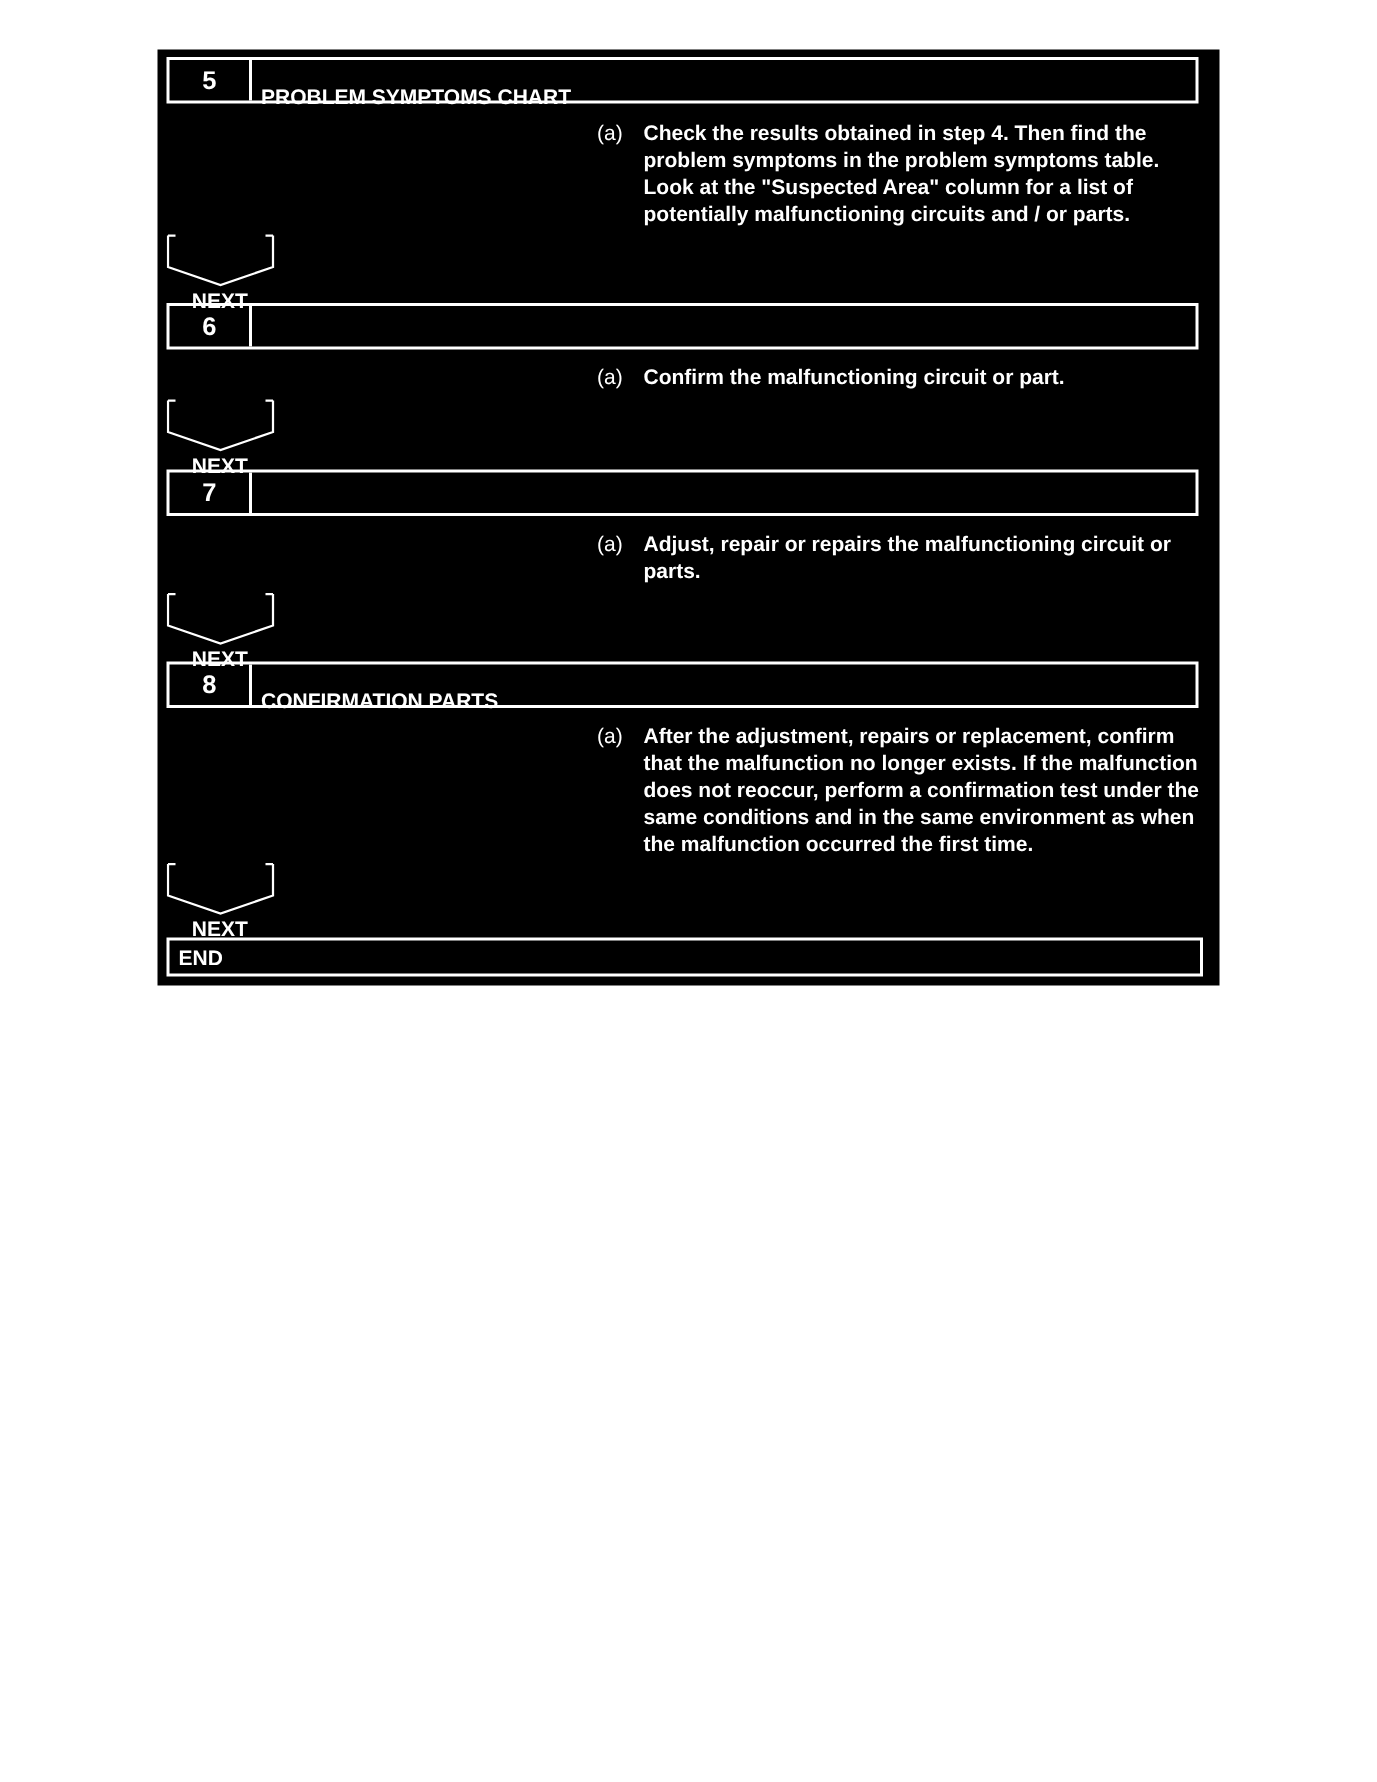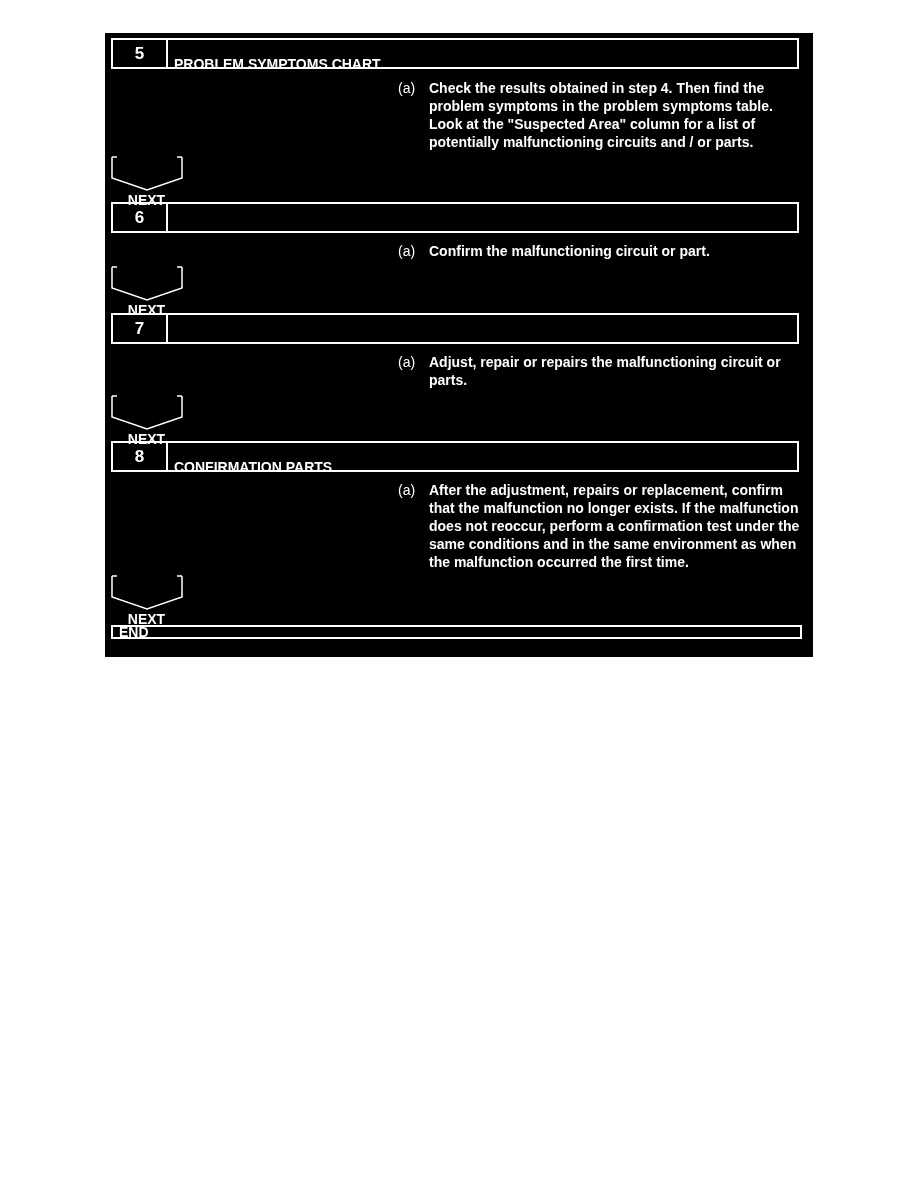--- a/index.html
+++ b/index.html
@@ -31,21 +31,21 @@
     .instr .txt { flex: 1; font-weight: bold; }
     .next {
       position: absolute; left: 6px; width: 72px; height: 36px;
     }
     .next svg { position: absolute; left: 0; top: 0; }
     .next span {
       position: absolute; left: 0; top: 4px; width: 71px; text-align: center;
       color: #fff; font-weight: bold; font-size: 14px; margin-top: 32px;
     }
     .end-box {
-      position: absolute; left: 6px; top: 592px; width: 691px; height: 14px;
+      position: absolute; left: 6px; top: 592px; width: 691px; height: 26px;
       border: 2px solid #ffffff; box-sizing: border-box;
       color: #fff; font-weight: bold; font-size: 14px;
       display: flex; align-items: center; padding-left: 6px;
     }
   </style>
 </head>
 <body>
 
 <div class="panel">
 

